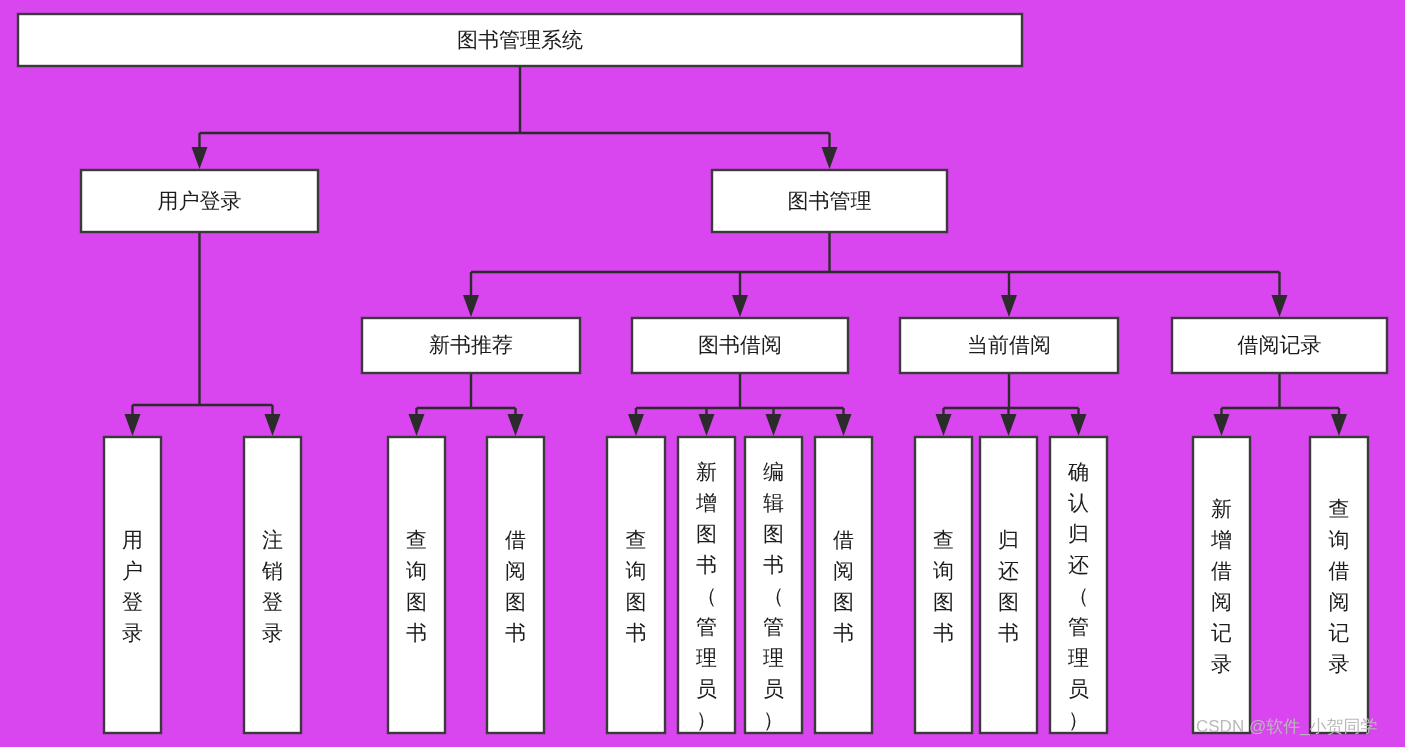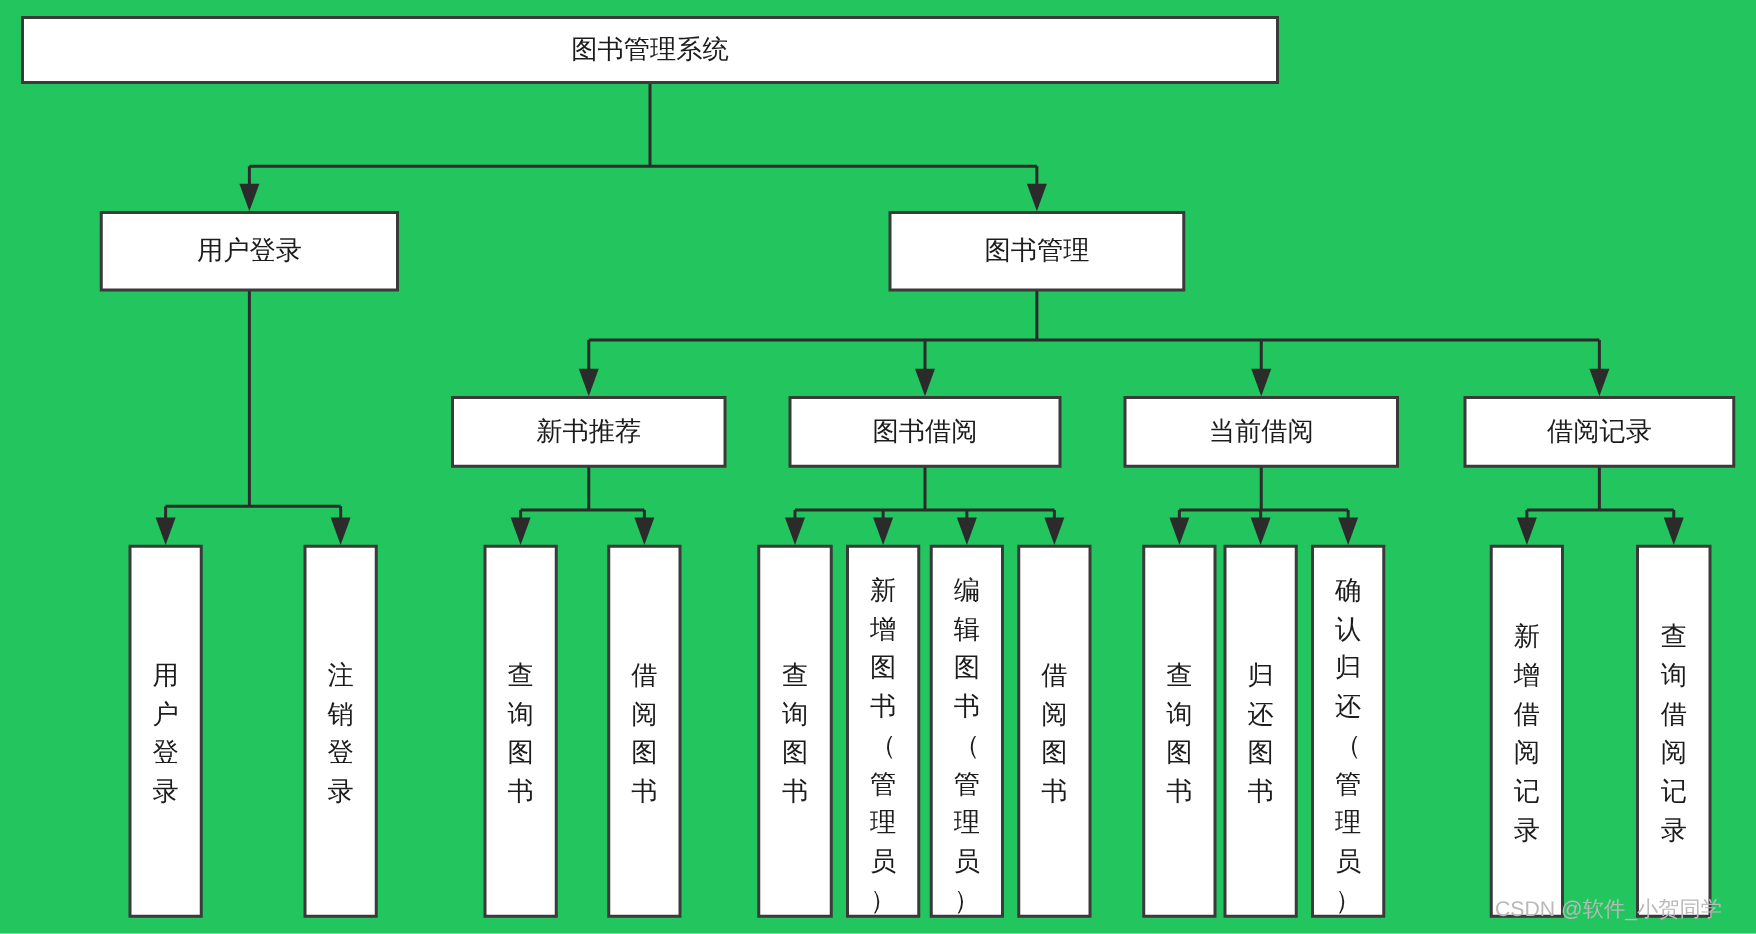--- a/index.html
+++ b/index.html
@@ -8,21 +8,21 @@
     padding: 0;
     background: #ffffff;
   }
   body {
     font-family: "Liberation Sans", "DejaVu Sans", sans-serif;
   }
   #diagram-root {
     position: relative;
     width: 1405px;
     height: 747px;
-    background: #22c55e;
+    background: #d946ef;
     overflow: hidden;
   }
   svg#chart-svg {
     position: absolute;
     top: 0;
     left: 0;
     width: 1405px;
     height: 747px;
     display: block;
   }

